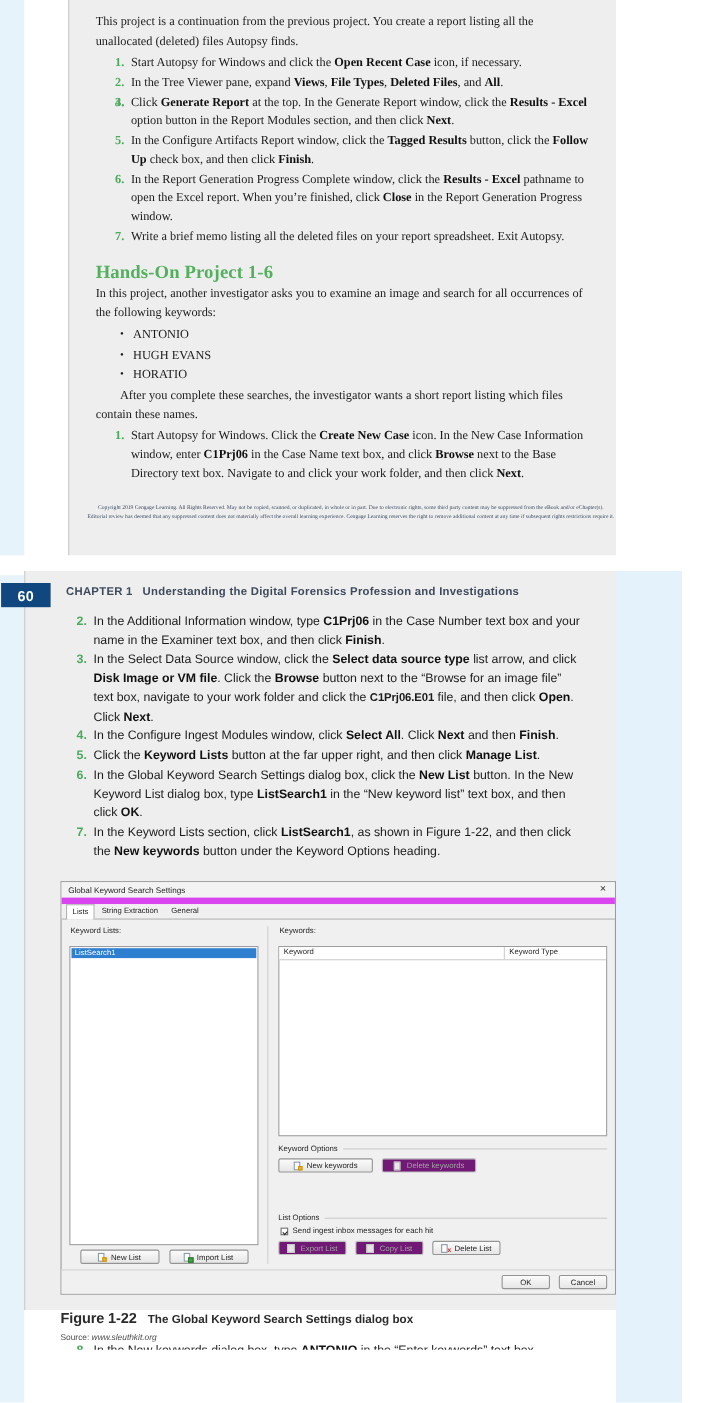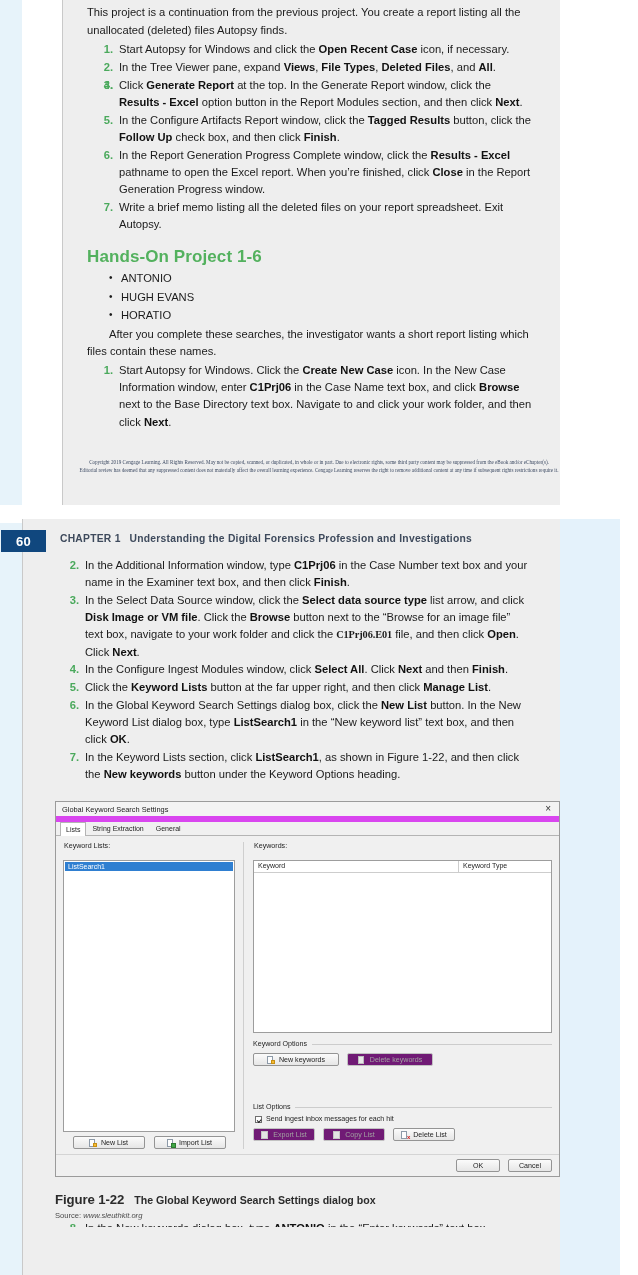--- a/index.html
+++ b/index.html
@@ -15,40 +15,40 @@
   .leftrail{position:absolute;left:0;top:0;width:22px;bottom:0;background:#e7f3fa;}
   .rightrail{position:absolute;right:0;top:0;width:78px;bottom:0;background:#ffffff;}
 
   
   .page1{
     position:absolute;left:62px;top:0;width:498px;height:505px;
     background:#eeeeee;
     border-left:1px solid #c9c9c9;
     box-sizing:border-box;
   }
-  .page1 .body{padding:4px 24px;}
+  .page1 .body{padding:12px 24px;font-family:Liberation Serif, serif;}
   .gap{position:absolute;left:0;top:505px;width:638px;height:18px;background:#ffffff;}
 
   
   .page2{
-    position:absolute;left:22px;top:519px;width:538px;height:756px;
+    position:absolute;left:22px;top:519px;width:538px;height:672px;
     background:#eeeeee;
     border-left:1px solid #c9c9c9;
     box-sizing:border-box;
   }
   .page2-rail{position:absolute;left:560px;top:519px;width:60px;bottom:0;background:#e4f2fb;}
   .page2-railedge{position:absolute;left:620px;top:519px;width:18px;bottom:0;background:#ffffff;}
 
   
   .ptext{
     font-size:11.2px;line-height:17.2px;color:#1b1b1b;
   }
   .para{margin:0 0 2px 0;}
   b, .b{font-weight:bold;color:#111;}
-  code,.mono{font-family:Liberation Serif, serif;font-size:10.3px;font-weight:bold;letter-spacing:-0.1px;text-align:center;}
+  code,.mono{font-family:Liberation Sans, sans-serif;font-size:10.3px;font-weight:bold;letter-spacing:-0.1px;text-align:center;}
 
   ol.steps{list-style:none;margin:0;padding:0;}
   ol.steps > li{
     position:relative;padding-left:32px;margin:0 0 0.5px 0;
     font-size:11.2px;line-height:17.2px;color:#1b1b1b;
   }
   ol.steps > li .num{
     position:absolute;left:8px;top:0;width:18px;text-align:right;
     color:#4aa95c;font-weight:bold;font-size:11.2px;
   }
@@ -179,20 +179,21 @@
         <li><span class="num">1.</span><span>Start Autopsy for Windows and click the <b>Open Recent Case</b> icon, if necessary.</span></li>
         <li><span class="num">2.</span><span>In the Tree Viewer pane, expand <b>Views</b>, <b>File Types</b>, <b>Deleted Files</b>, and <b>All</b>.</span></li>
         <li><span class="num">3.</span></li>
         <li><span class="num">4.</span><span>Click <b>Generate Report</b> at the top. In the Generate Report window, click the <b>Results&nbsp;-&nbsp;Excel</b> option button in the Report Modules section, and then click <b>Next</b>.</span></li>
         <li><span class="num">5.</span><span>In the Configure Artifacts Report window, click the <b>Tagged Results</b> button, click the <b>Follow Up</b> check box, and then click <b>Finish</b>.</span></li>
         <li><span class="num">6.</span><span>In the Report Generation Progress Complete window, click the <b>Results - Excel</b> pathname to open the Excel report. When you’re finished, click <b>Close</b> in the Report Generation Progress window.</span></li>
         <li><span class="num">7.</span><span>Write a brief memo listing all the deleted files on your report spreadsheet. Exit Autopsy.</span></li>
       </ol>
 
       <h3 class="hop">Hands-On Project 1-6</h3>
+      <p class="ptext para">In this project, another investigator asks you to examine an image and search for all occurrences of the following keywords:</p>
 
       <ul class="bullets">
         <li>ANTONIO</li>
         <li>HUGH EVANS</li>
         <li>HORATIO</li>
       </ul>
 
       <p class="ptext para" style="text-indent:22px;margin-top:1px">After you complete these searches, the investigator wants a short report listing which files contain these names.</p>
 
       <ol class="steps" style="margin-top:1px">

